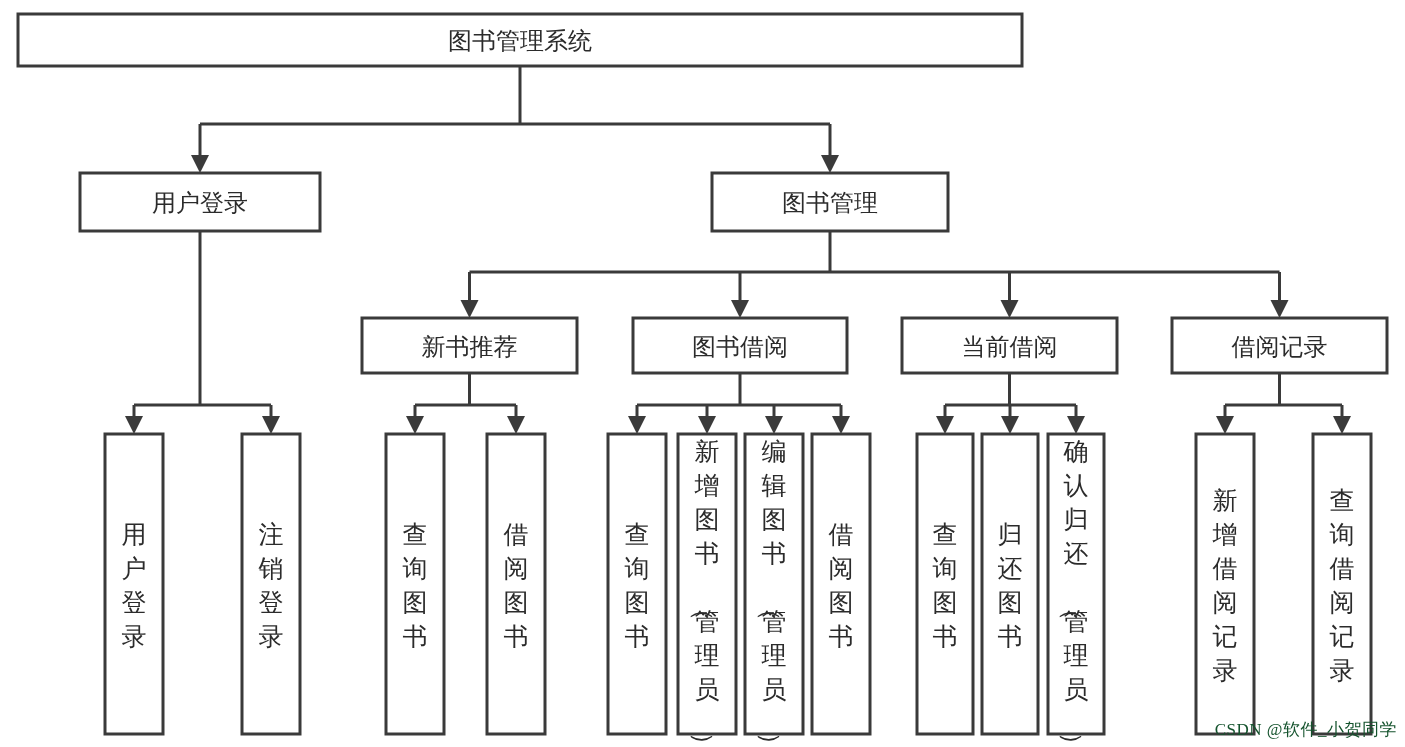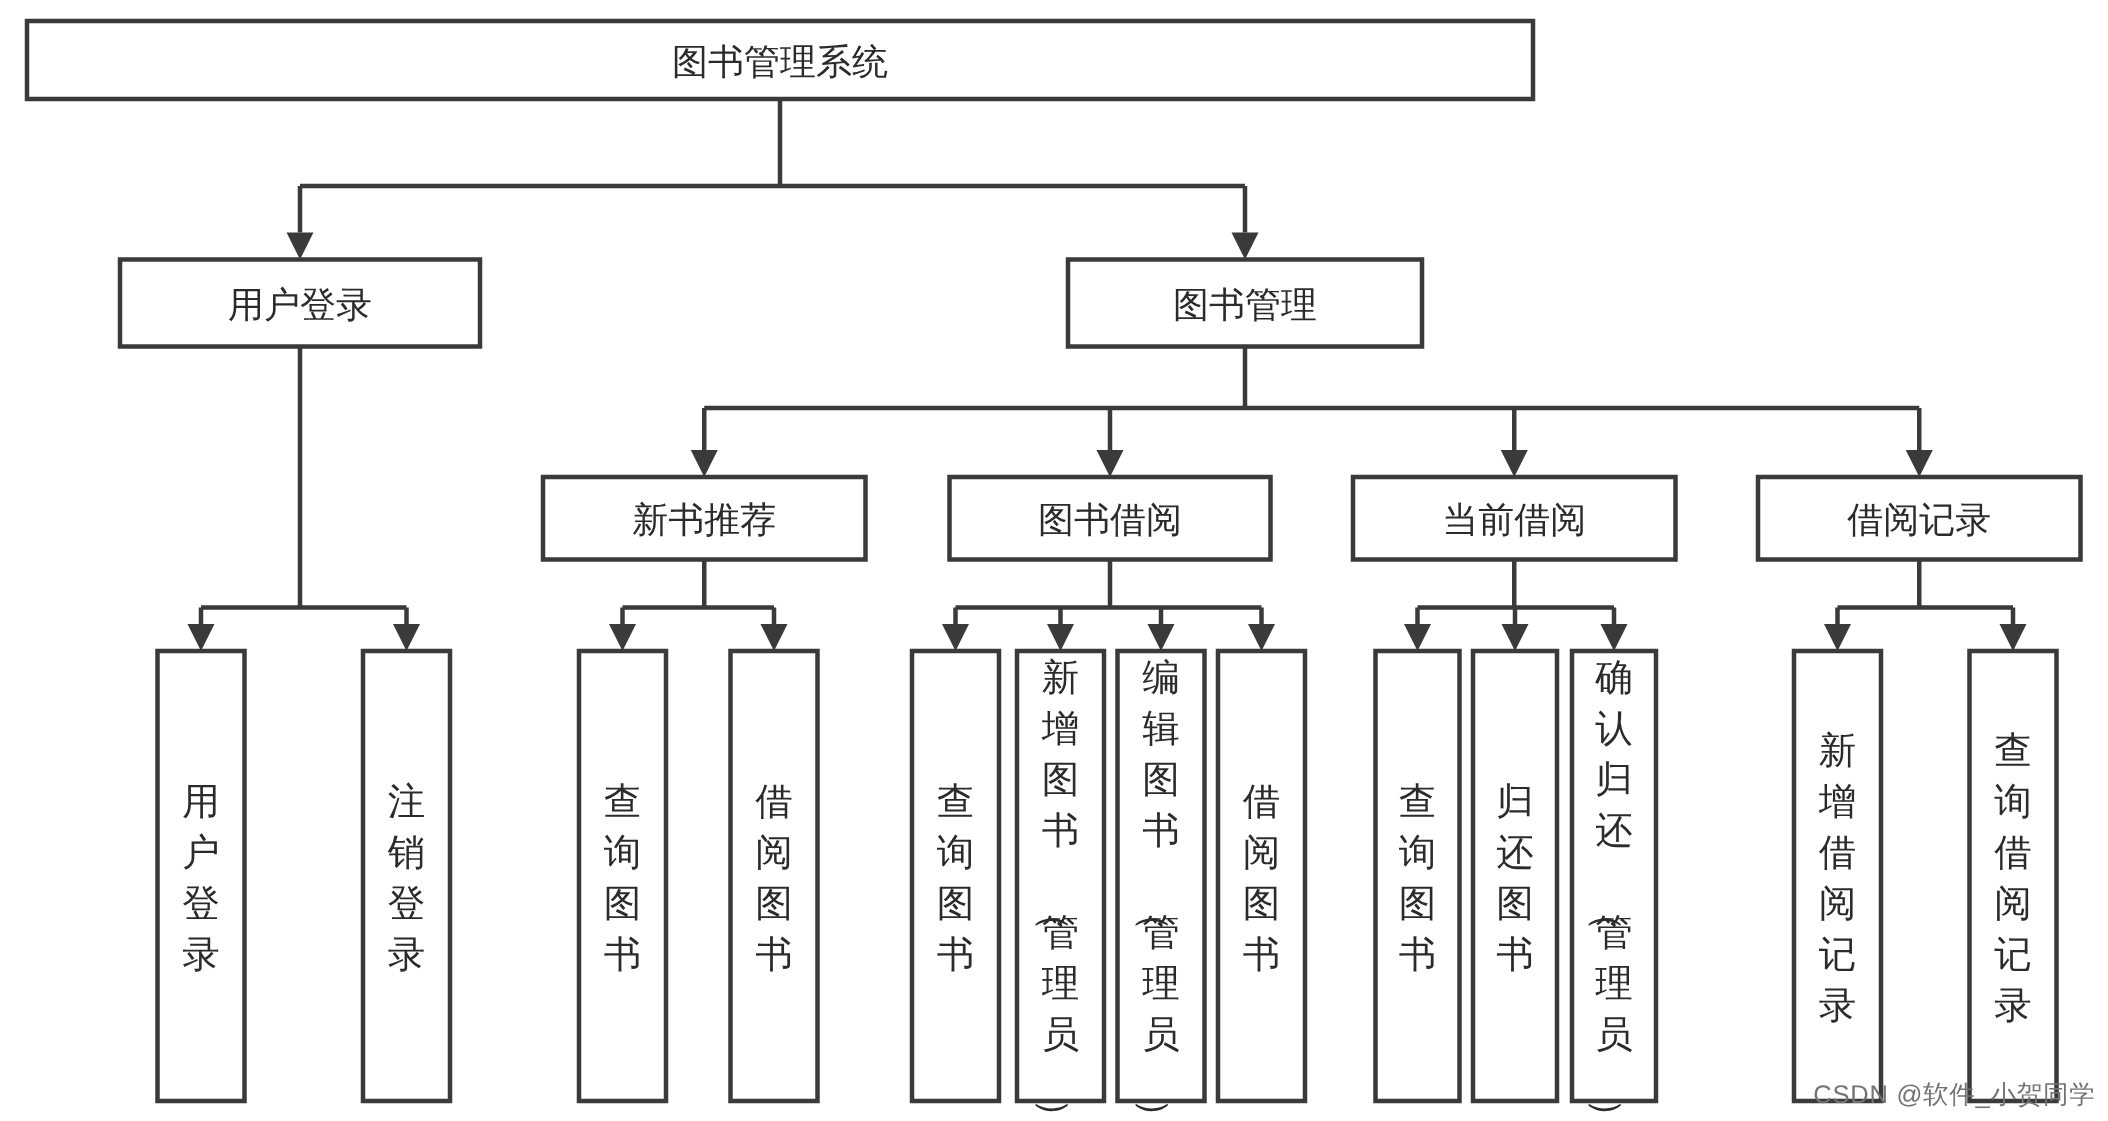--- a/index.html
+++ b/index.html
@@ -50,23 +50,23 @@
     stroke-linecap: butt;
   }
   .arrow-head {
     fill: #3a3a3a;
     stroke: none;
   }
   .watermark {
     position: absolute;
     right: 8px;
     bottom: 6px;
-    font-family: Liberation Sans, sans-serif;
+    font-family: Liberation Serif, serif;
     font-size: 17px;
-    color: #737373;
+    color: #14532d;
     letter-spacing: 0.5px;
     white-space: nowrap;
     pointer-events: none;
   }
 </style>
 </head>
 <body>
 
 <div id="diagram-root">
   <svg id="flow" viewBox="0 0 1405 747" xmlns="http://www.w3.org/2000/svg">

